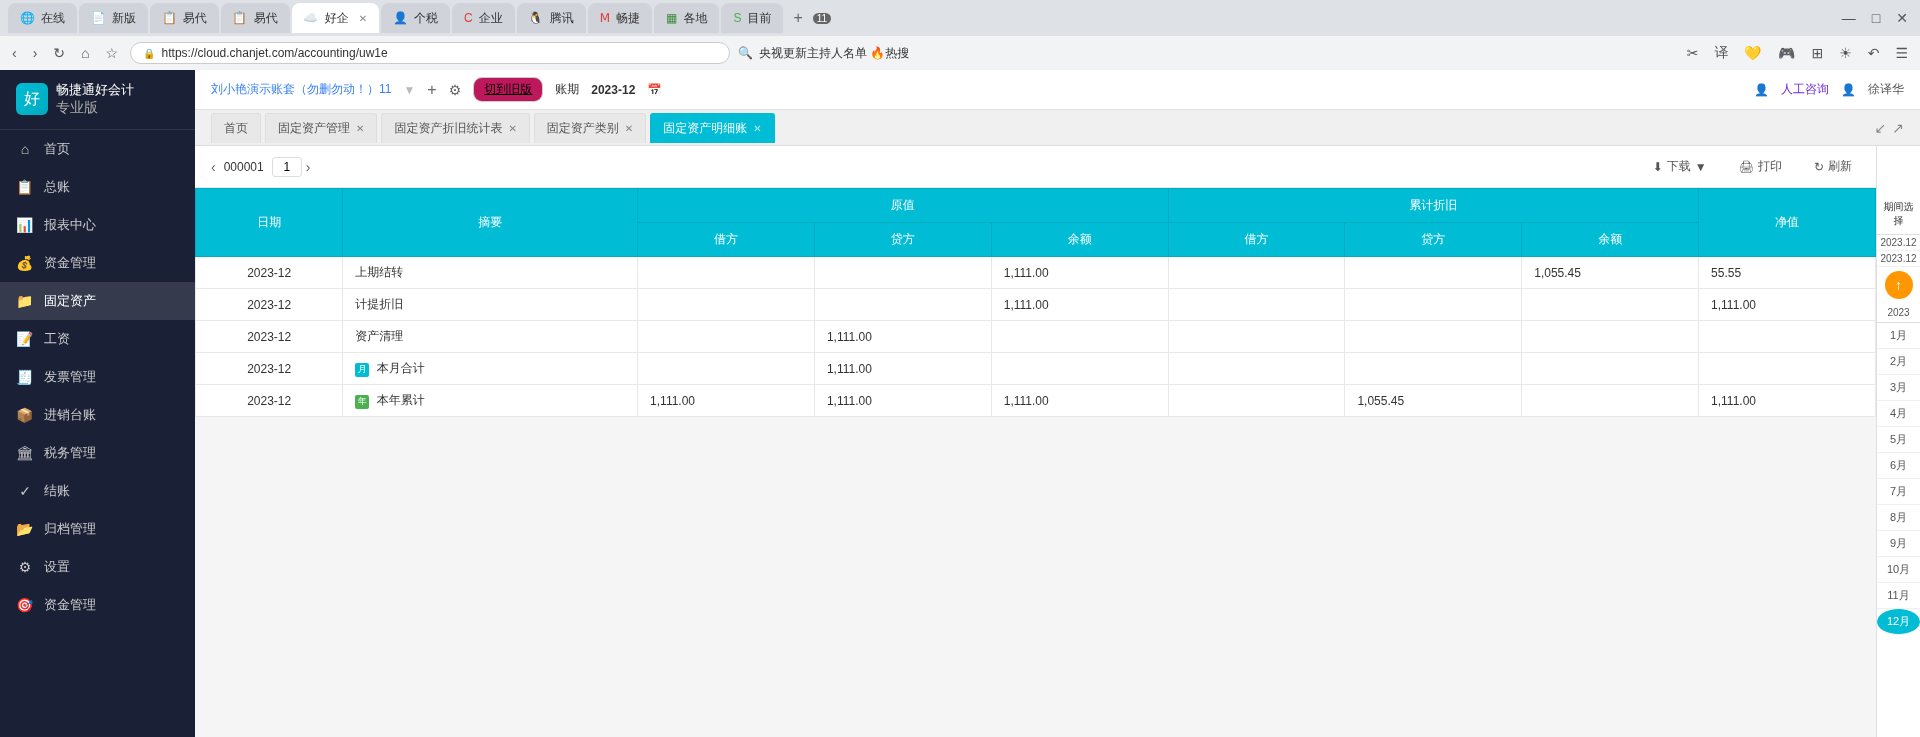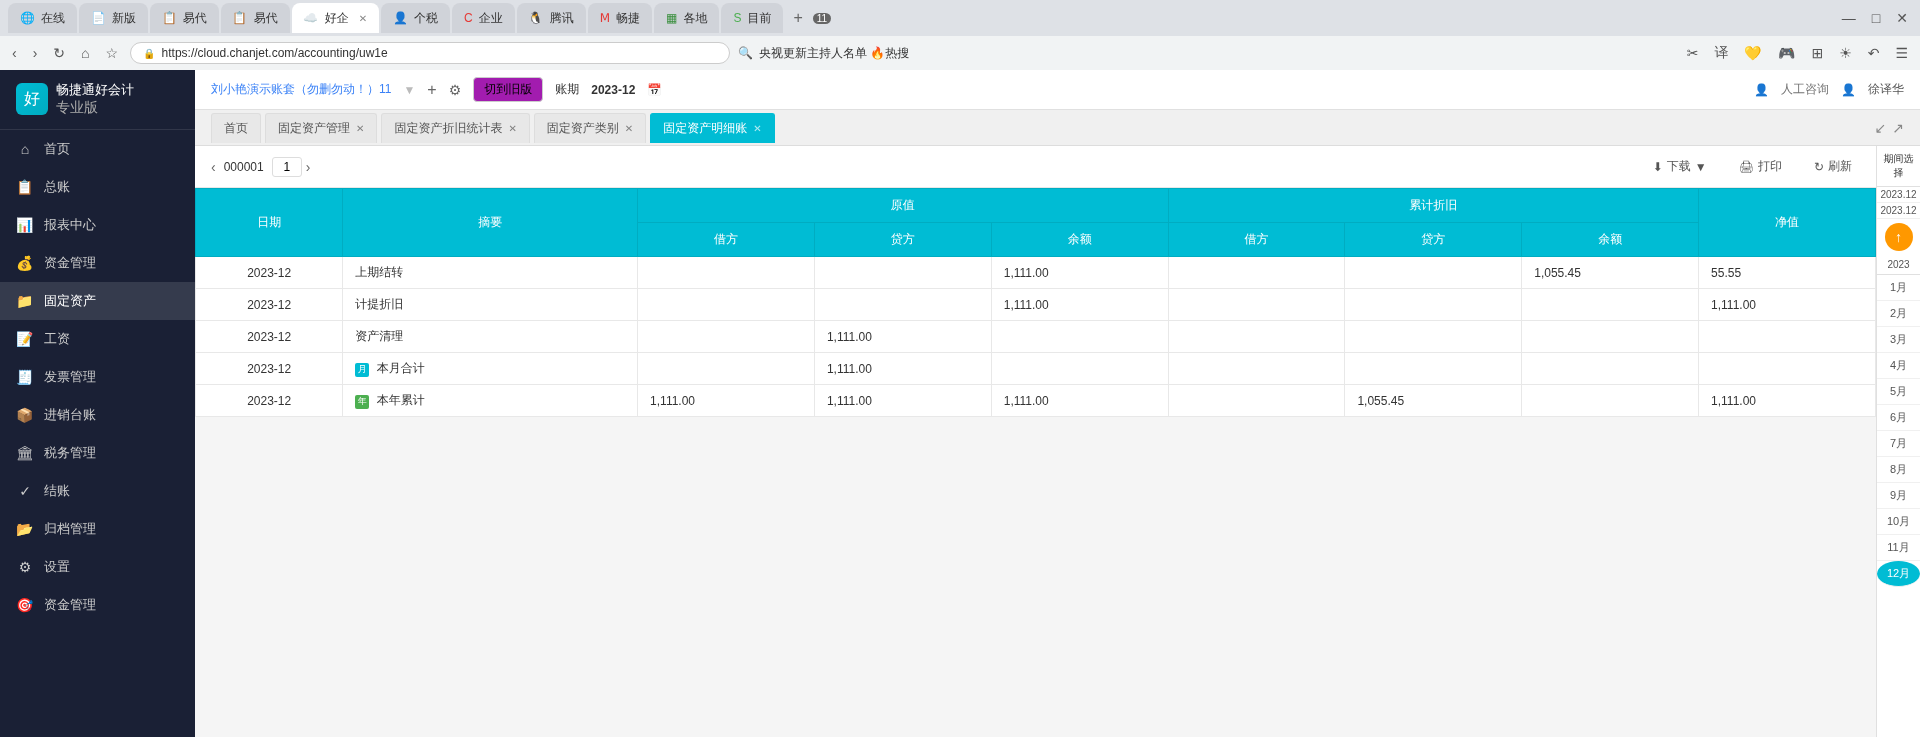--- a/index.html
+++ b/index.html
@@ -33,21 +33,21 @@
     .sidebar-item { display: flex; align-items: center; gap: 10px; padding: 10px 16px; cursor: pointer; color: #ccc; transition: background 0.2s; }
     .sidebar-item.active { background: rgba(255,255,255,0.12); color: #fff; }
     .sidebar-item-icon { font-size: 14px; width: 18px; text-align: center; }
     .sidebar-item-label { font-size: 13px; }
 
     
     .main-content { flex: 1; display: flex; flex-direction: column; background: #f5f5f5; overflow: hidden; }
 
     
     .top-bar { background: #fff; border-bottom: 1px solid #e0e0e0; padding: 0 16px; display: flex; align-items: center; height: 40px; gap: 12px; }
-    .top-bar-btn { padding: 3px 10px; border: 1px solid #ccc; border-radius: 4px; font-size: 12px; cursor: pointer; background: #a21caf; }
+    .top-bar-btn { padding: 3px 10px; border: 1px solid #ccc; border-radius: 9px; font-size: 12px; cursor: pointer; background: #be185d; text-decoration: underline; }
     .top-bar-actions { margin-left: auto; display: flex; align-items: center; gap: 12px; }
 
     
     .page-tabs { background: #f0f0f0; display: flex; align-items: center; border-bottom: 1px solid #ddd; padding: 0 16px; height: 36px; gap: 4px; }
     .page-tab { padding: 6px 12px; font-size: 12px; color: #555; cursor: pointer; border-radius: 3px 3px 0 0; background: #e8e8e8; border: 1px solid #ddd; border-bottom: none; display: flex; align-items: center; gap: 6px; }
     .page-tab.active { background: #00bcd4; color: #fff; border-color: #00bcd4; justify-content: space-between; }
     .page-tab-close { font-size: 10px; opacity: 0.7; }
     .expand-btns { margin-left: auto; display: flex; gap: 6px; }
     .expand-btn { font-size: 14px; color: #888; cursor: pointer; }
 
@@ -67,21 +67,21 @@
     .data-table { width: 100%; border-collapse: collapse; }
     .data-table th { background: #00bcd4; color: #fff; padding: 8px 12px; text-align: center; font-weight: normal; font-size: 12px; border: 1px solid #00acc1; }
     .data-table td { padding: 7px 12px; border: 1px solid #e8e8e8; font-size: 12px; color: #333; background: #fff; }
     .data-table .num { }
     .data-table .center { text-align: center; }
     .row-tag { display: inline-flex; align-items: center; justify-content: center; width: 14px; height: 14px; border-radius: 2px; background: #00bcd4; color: #fff; font-size: 9px; margin-right: 4px; }
     .row-tag-green { background: #4caf50; }
 
     
     .period-sidebar { width: 44px; background: #fff; border-left: 1px solid #e0e0e0; display: flex; flex-direction: column; align-items: center; overflow-y: auto; }
-    .period-header { font-size: 10px; color: #333; text-align: center; padding: 6px 2px; border-bottom: 1px solid #e0e0e0; line-height: 1.4; width: 100%; }
+    .period-header { font-size: 10px; color: #333; text-align: center; padding: 6px 2px; border-bottom: 1px solid #e0e0e0; line-height: 1.4; width: 100%; margin-top: 48px; }
     .period-date { font-size: 10px; color: #555; text-align: center; padding: 2px; border-bottom: 1px solid #f0f0f0; width: 100%; }
     .period-year { font-size: 10px; color: #555; padding: 4px 2px; border-bottom: 1px solid #e0e0e0; text-align: center; width: 100%; }
     .period-month { font-size: 11px; color: #555; padding: 5px 2px; border-bottom: 1px solid #f0f0f0; text-align: center; width: 100%; cursor: pointer; }
     .period-month.active { background: #00bcd4; color: #fff; border-radius: 50%; }
     .period-top-btn { width: 28px; height: 28px; border-radius: 50%; background: #ff9800; color: #fff; display: flex; align-items: center; justify-content: center; font-size: 14px; margin: 4px auto; cursor: pointer; }
   </style>
 </head>
 <body>
 
 <div class="browser-chrome">
@@ -236,21 +236,21 @@
       <span style="font-size:12px;color:#3b82f6;">刘小艳演示账套（勿删勿动！）11</span>
       <span style="color:#bbb;">▼</span>
       <span style="font-size:16px;color:#666;cursor:pointer;">+</span>
       <span style="font-size:14px;color:#666;cursor:pointer;">⚙</span>
       <button class="top-bar-btn">切到旧版</button>
       <span style="color:#333;">账期</span>
       <span style="color:#333;font-weight:bold;">2023-12</span>
       <span style="color:#666;cursor:pointer;">📅</span>
       <div class="top-bar-actions">
         <span style="color:#666;">👤</span>
-        <span style="cursor:pointer;color:#737373;">人工咨询</span>
+        <span style="cursor:pointer;color:#6d28d9;">人工咨询</span>
         <span style="color:#666;">👤</span>
         <span style="cursor:pointer;color:#555;">徐译华</span>
       </div>
     </div>
 
     <div class="page-tabs">
       <div class="page-tab">
         <span>首页</span>
       </div>
       <div class="page-tab">

